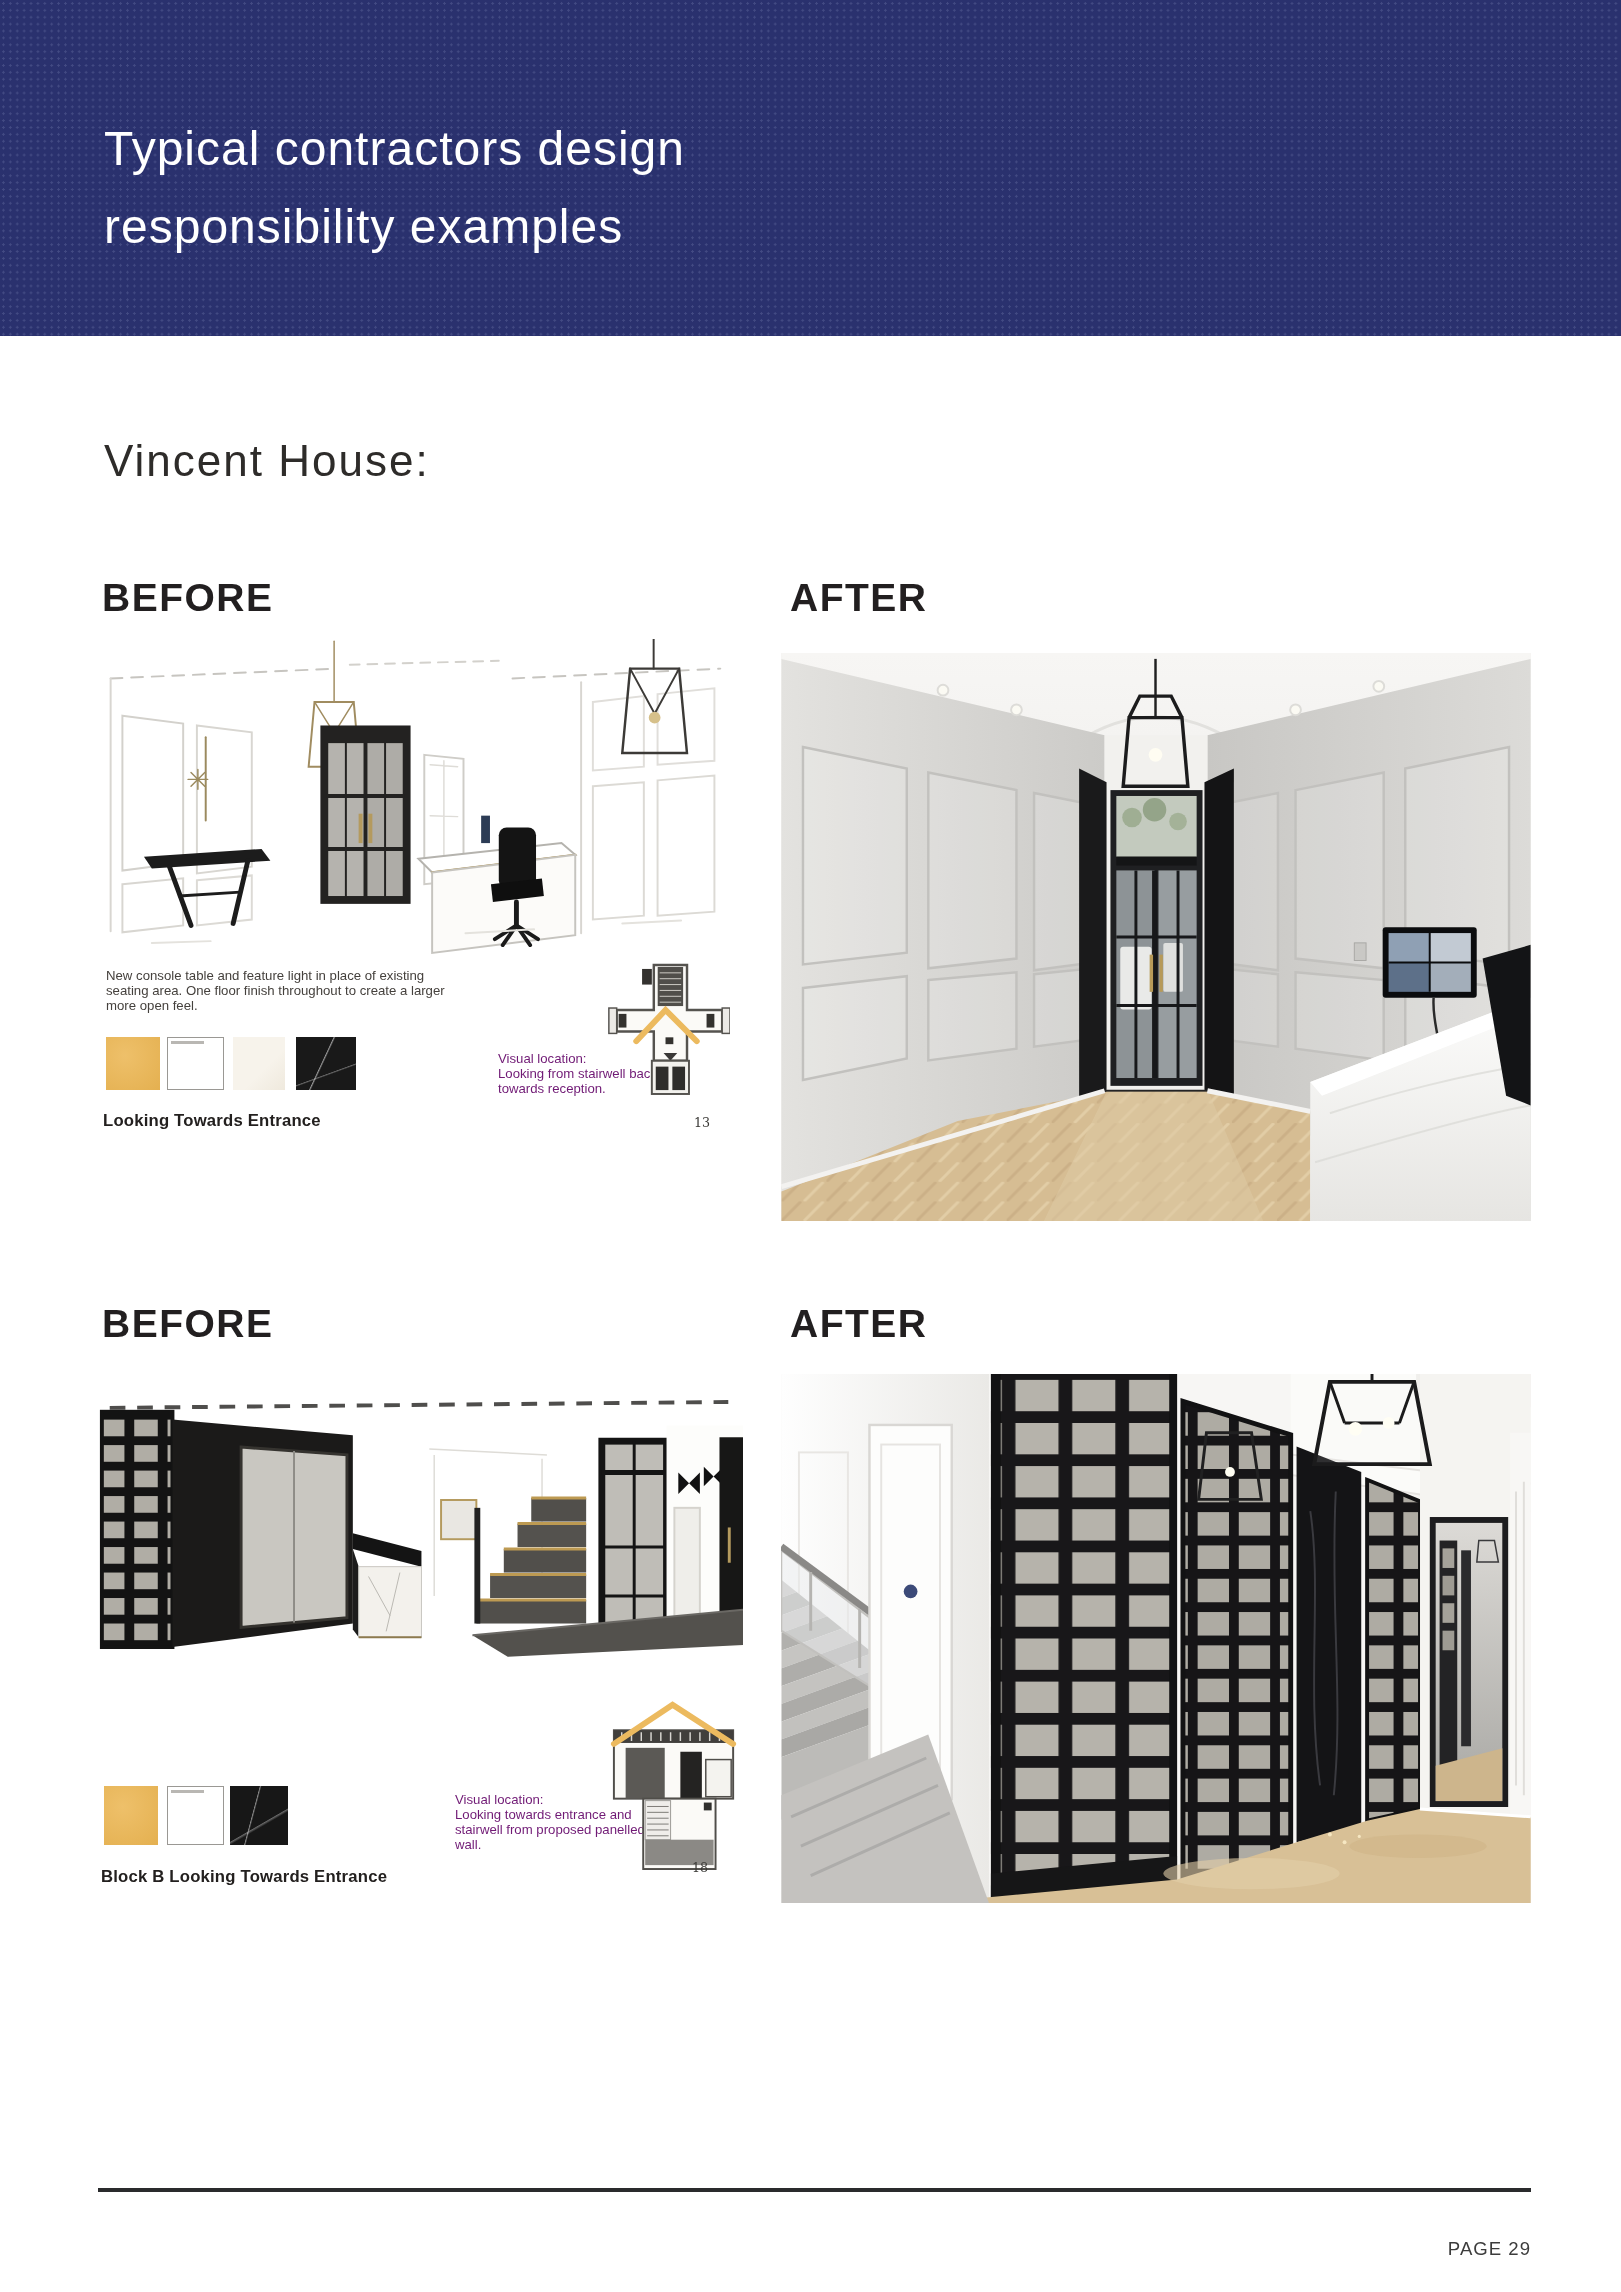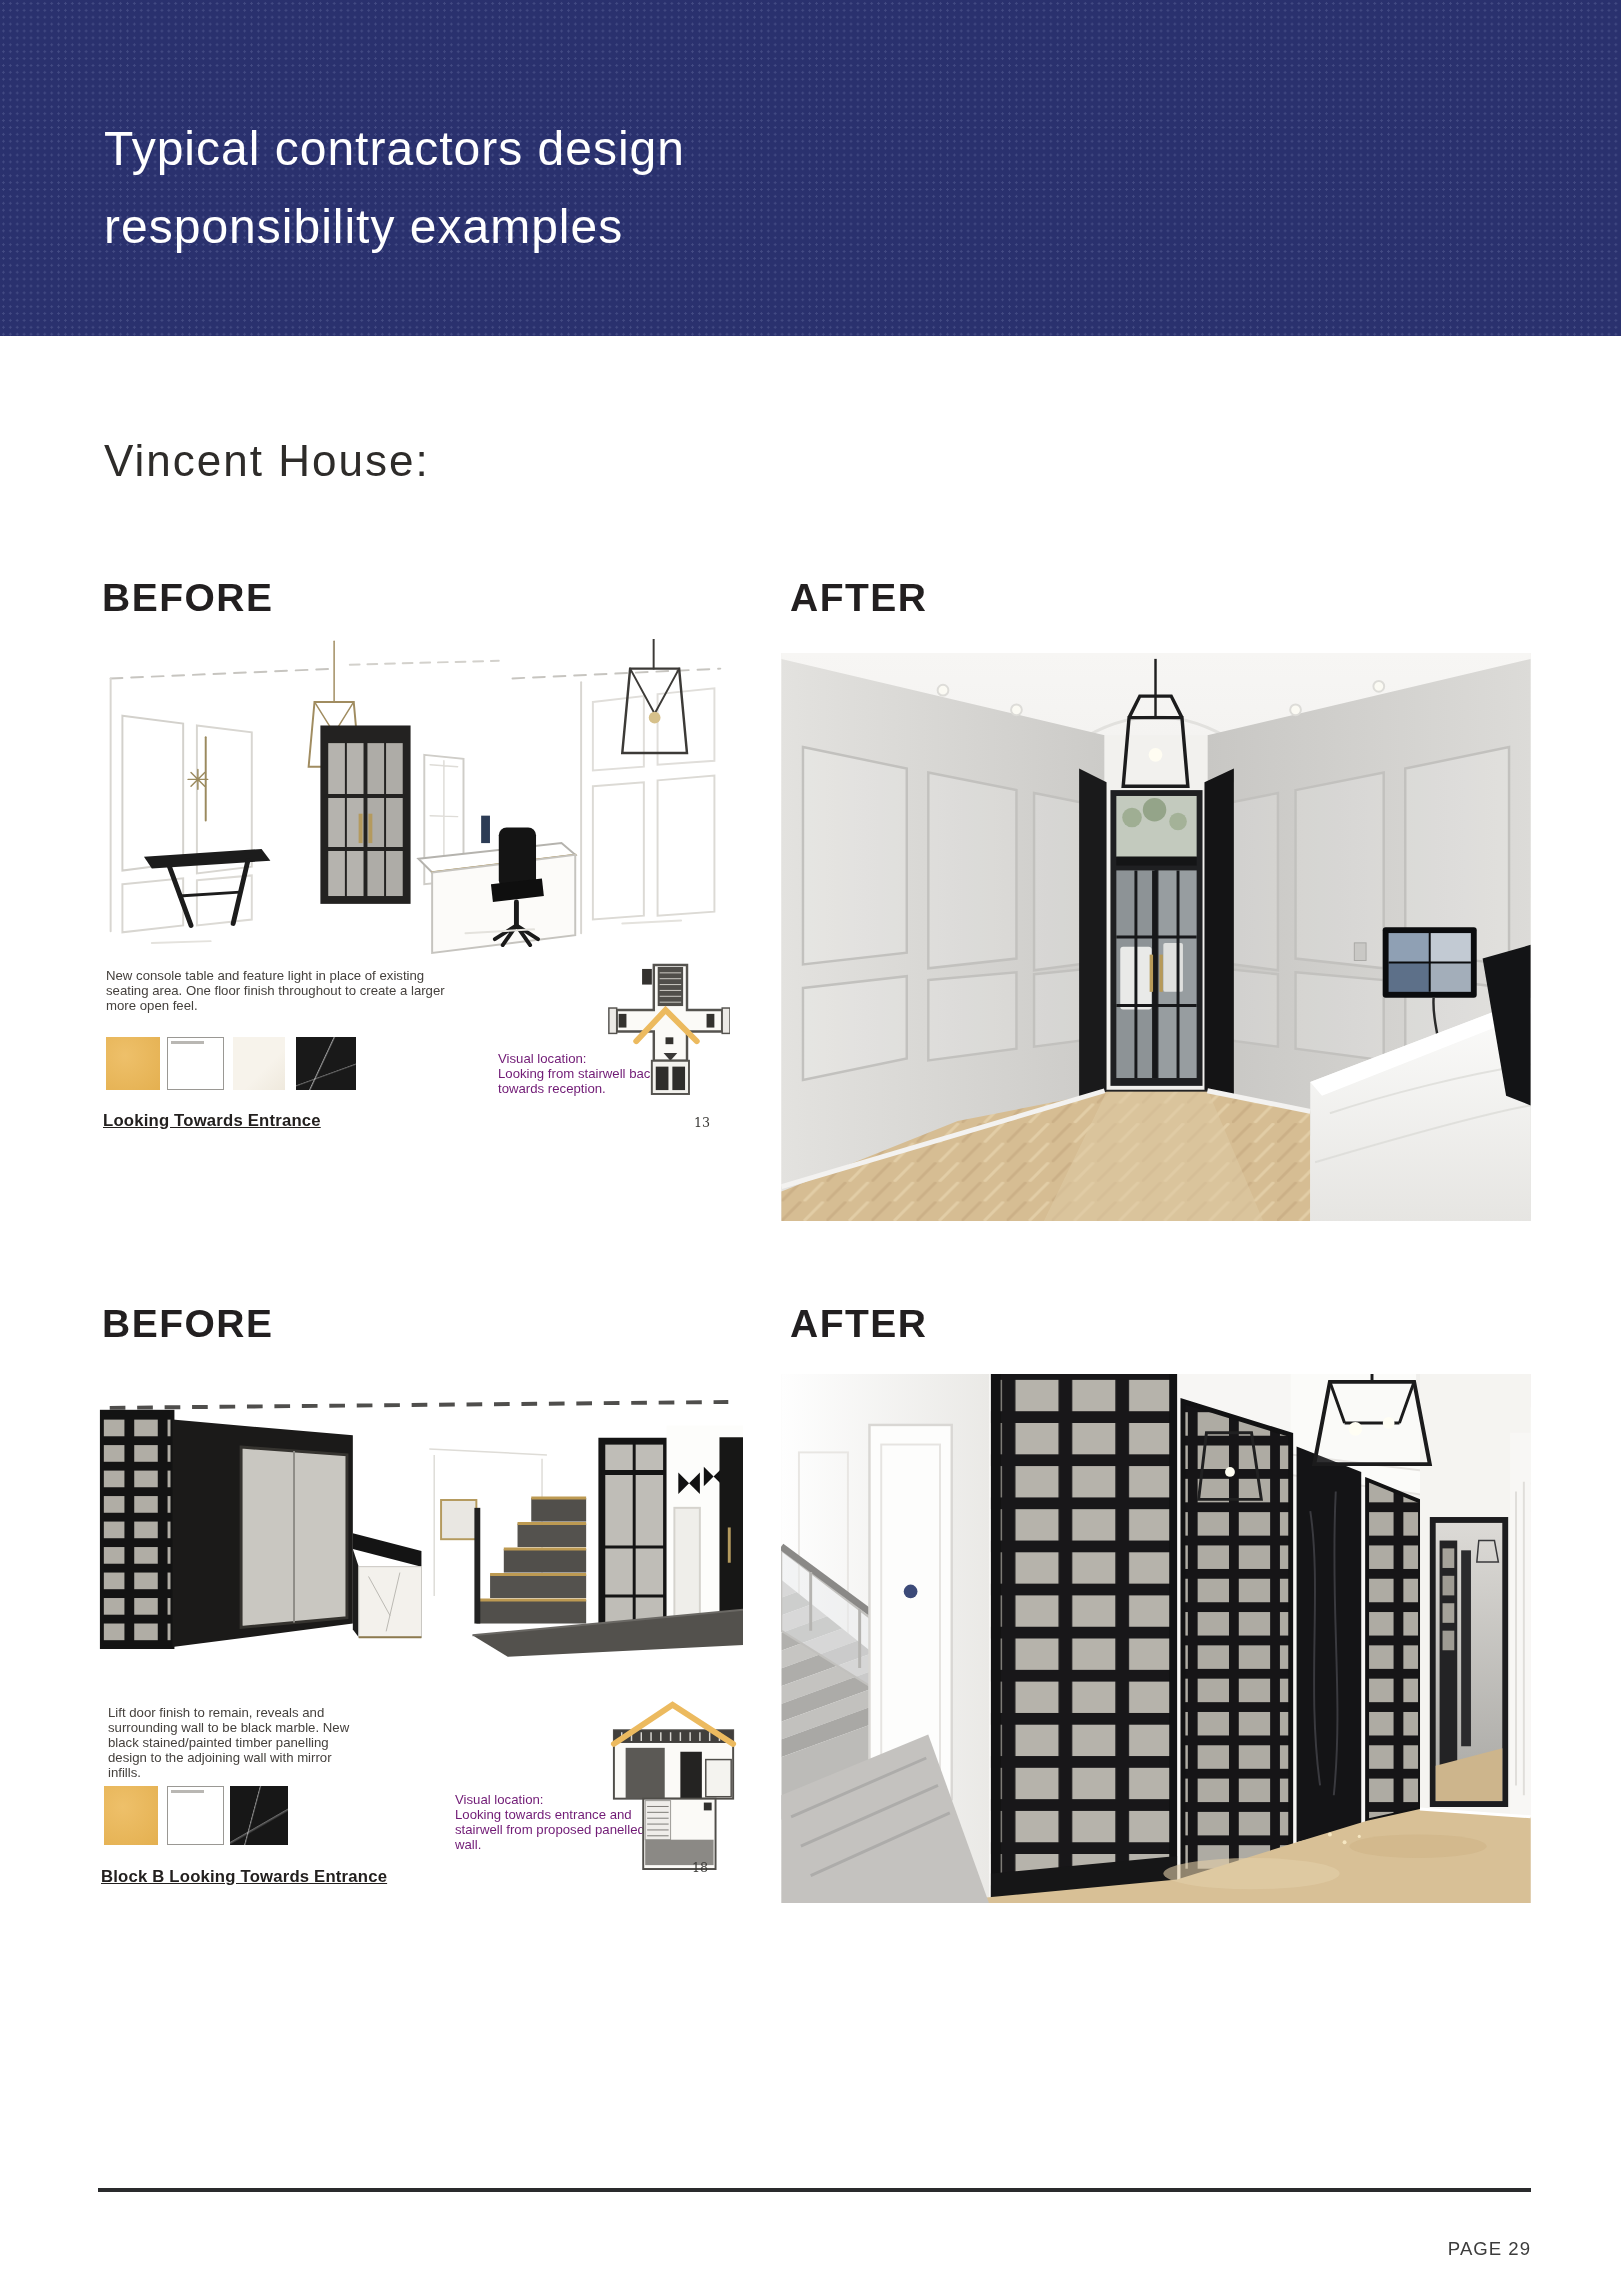--- a/index.html
+++ b/index.html
@@ -19,21 +19,21 @@
   .lbl-b2{left:102px;top:1302px;} .lbl-a2{left:790px;top:1302px;}
   
   .sketch1{position:absolute;left:93px;top:639px;width:642px;height:319px;}
   .sketch2{position:absolute;left:96px;top:1390px;width:647px;height:270px;}
   .caption{position:absolute;font-size:13.2px;line-height:15px;color:#45413d;}
   .cap1{left:106px;top:968px;width:345px;}
   .cap2{left:108px;top:1705px;width:243px;}
   .swatch{position:absolute;}
   .sw-border{border:1px solid #9a9894;box-sizing:border-box;}
   .sw-note{position:absolute;left:2.9px;top:2.9px;width:60%;height:2.9px;background:#b9b7b3;}
-  .view-label{position:absolute;font-size:16.7px;font-weight:700;color:#23201f;letter-spacing:0.2px;text-decoration:underline;}
+  .view-label{position:absolute;font-size:16.7px;font-weight:700;color:#23201f;letter-spacing:0.2px;}
   .vlab1{left:103px;top:1111px;} .vlab2{left:101px;top:1867px;text-align:right;}
   .vl{position:absolute;font-size:13.2px;line-height:15px;color:#701a75;}
   .vl1{left:498px;top:1051px;width:181px;} .vl2{left:455px;top:1792px;width:204px;}
   .pagenum{position:absolute;font-family:"DejaVu Serif",serif;font-size:12.7px;color:#3a3936;}
   .pn1{left:694px;top:1115px;} .pn2{left:692px;top:1860px;}
   .plan1{position:absolute;left:603px;top:959px;width:127px;height:142px;}
   .plan2{position:absolute;left:610px;top:1691px;width:129px;height:186px;}
   
   .photo1{position:absolute;left:781px;top:653px;width:750px;height:568px;}
   .photo2{position:absolute;left:781px;top:1374px;width:750px;height:529px;}
@@ -284,21 +284,20 @@
         <path d="M620,78 L620,98 L630,88 Z"></path>
           <path d="M640,78 L640,98 L630,88 Z"></path>
       </g>
       <rect x="636" y="48" width="24" height="210" fill="#171716"></rect>
       <path d="M646,140 V176" stroke="#b49a5e" stroke-width="3"></path>
       <path d="M384,250 L660,224 L660,260 L420,272 Z" fill="#53514d"></path>
       <path d="M384,250 L660,224" stroke="#6a6864" stroke-width="2"></path>
     </svg>
   </div>
 
-  <div class="caption cap2">Lift door finish to remain, reveals and surrounding wall to be black marble. New black stained/painted timber panelling design to the adjoining wall with mirror infills.</div>
 
   <div class="swatch" style="left:104px;top:1786px;width:54px;height:59px;background:radial-gradient(circle at 35% 35%, #eec06a, #e4b050);"></div>
   <div class="swatch sw-border" style="left:167px;top:1786px;width:57px;height:59px;background:#ffffff;">
        <div class="sw-note"></div>
     </div>
   <div class="swatch" style="left:230px;top:1786px;width:58px;height:59px;background:
        linear-gradient(105deg,transparent 40%,rgba(255,255,255,.5) 41%,transparent 43%),
        linear-gradient(150deg,transparent 60%,rgba(255,255,255,.35) 61%,transparent 64%),#171717;"></div>
 
   <div class="view-label vlab2">Block B Looking Towards Entrance</div>

